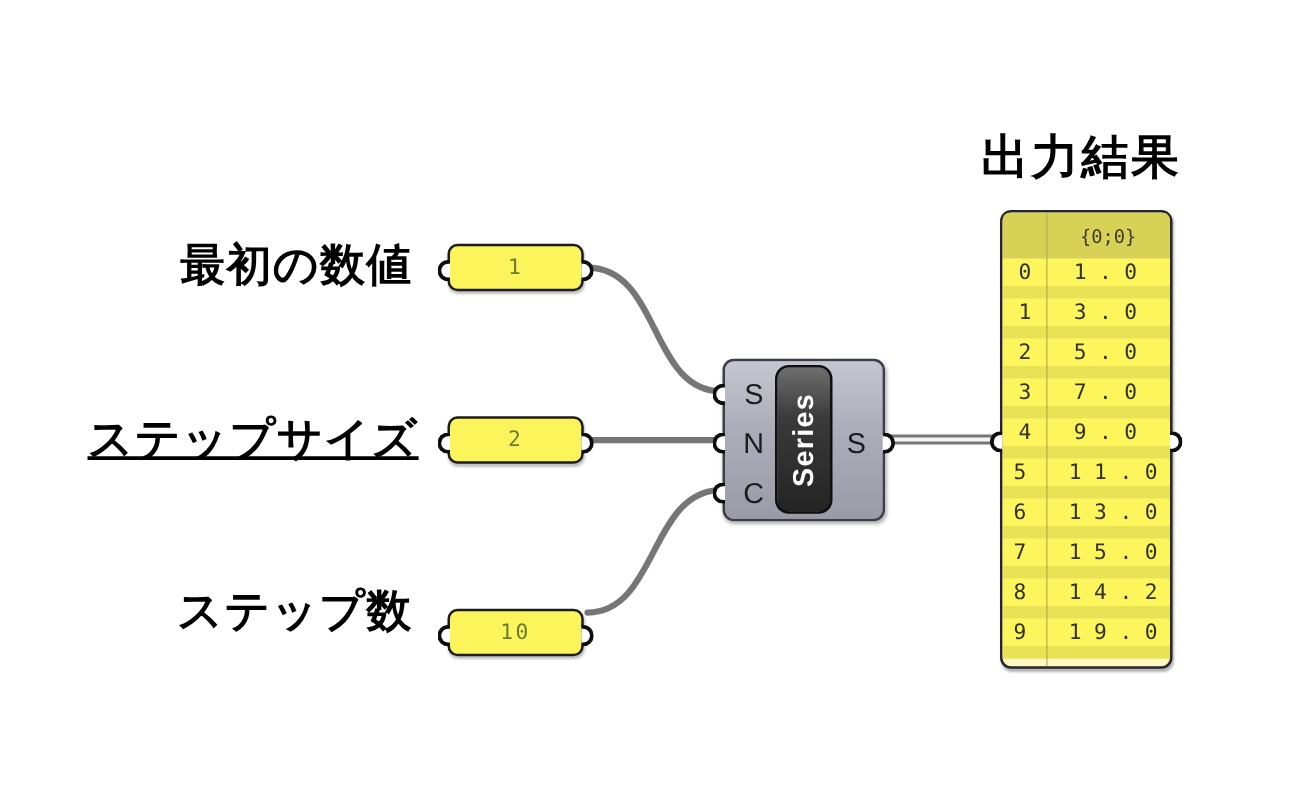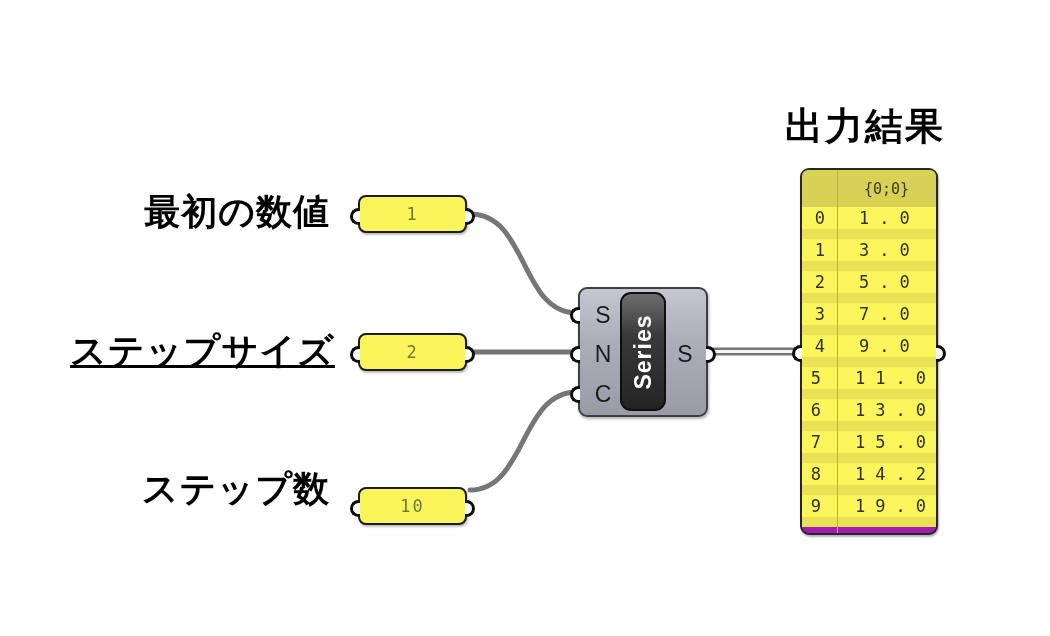--- a/index.html
+++ b/index.html
@@ -63,21 +63,21 @@
     position:absolute; top:50%; left:50%;
     transform:translate(-50%,-50%) rotate(-90deg);
     color:#ffffff; font-weight:700; font-size:23px;
     letter-spacing:1px; white-space:nowrap;
   }
 
   
   #out-panel {
     position:absolute; left:800px; top:168px; width:138px; height:367px;
     box-sizing:border-box; border:2.5px solid #26262b; border-radius:9px;
-    background:#a21caf; z-index:3; box-shadow:1px 2px 2px rgba(0,0,0,0.3);
+    background:#fef9c3; z-index:3; box-shadow:1px 2px 2px rgba(0,0,0,0.3);
   }
   #out-clip {
     position:absolute; left:0; top:0; right:0; bottom:0;
     overflow:hidden; border-radius:6px;
   }
   #out-header {
     height:37px; background:#d9d155; display:flex; align-items:center;
   }
   #out-header .hdr-text {
     margin-left:35px; flex:1; text-align:center;

